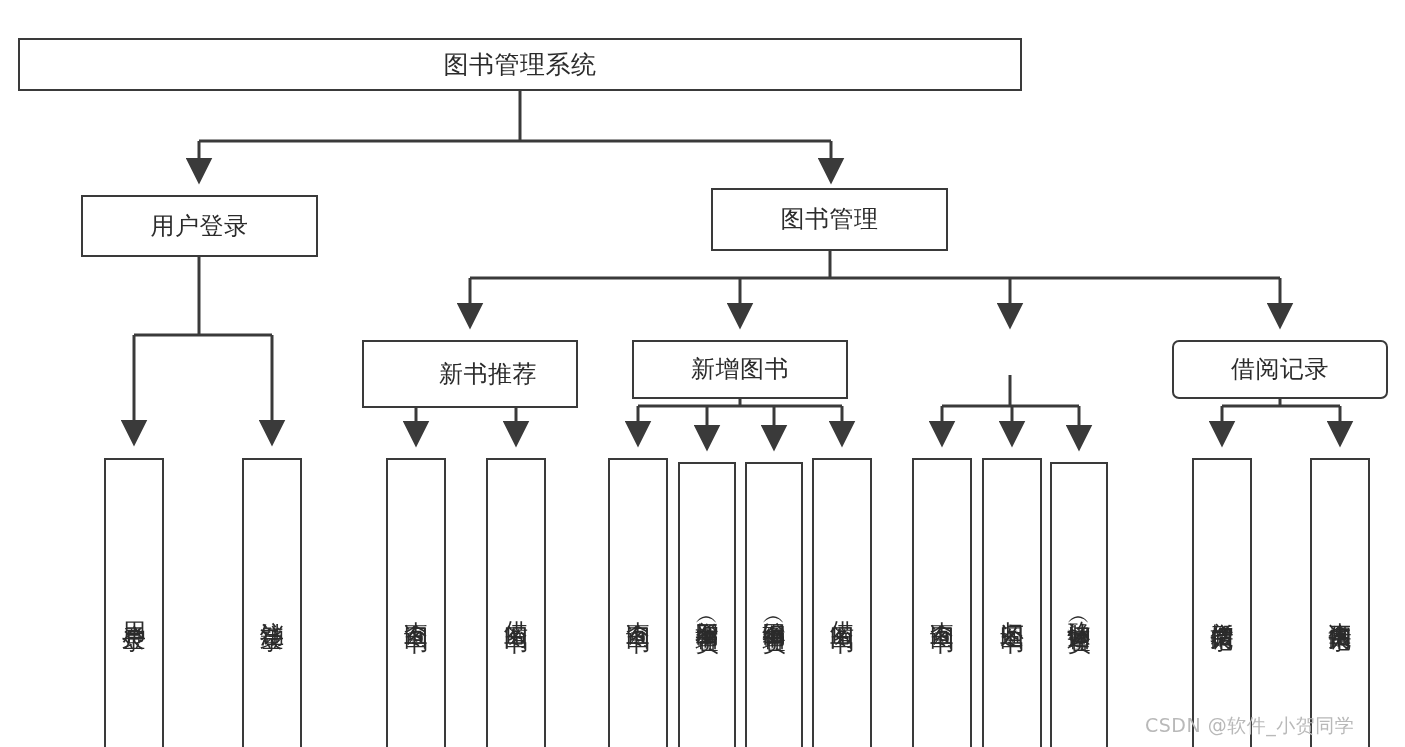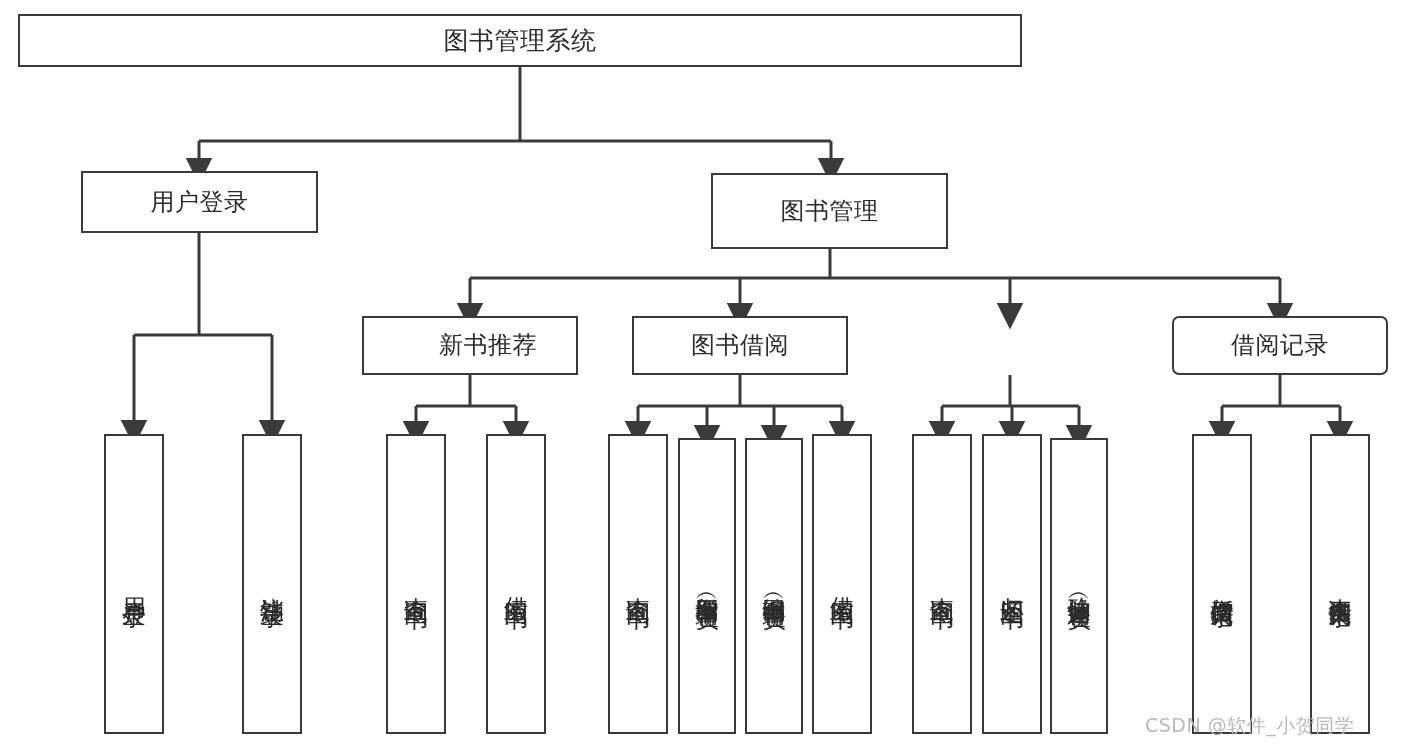--- a/index.html
+++ b/index.html
@@ -17,20 +17,21 @@
   
   .node{
     position:absolute;
     box-sizing:border-box;
     background:#ffffff;
     border:2.5px solid #3a3a3a;
     display:flex;
     align-items:center;
     justify-content:center;
     color:#2b2b2b;
+    margin-top:24px;
   }
   .node .label{
     display:block;
     text-align:center;
     line-height:1.18;
     white-space:pre;
   }
   
   .node.horiz .label{
     font-size:24px;
@@ -126,29 +127,29 @@
     </g>
   </svg>
 
   <div class="node horiz root" style="left:18px;top:14px;width:1004px;height:53px;">
     <span class="label">图书管理系统</span>
   </div>
 
   <div class="node horiz" style="left:81px;top:171px;width:237px;height:62px;">
     <span class="label">用户登录</span>
   </div>
-  <div class="node horiz" style="left:711px;top:173px;width:237px;height:76px;">
+  <div class="node horiz" style="left:711px;top:164px;width:237px;height:63px;">
     <span class="label">图书管理</span>
   </div>
 
-  <div class="node horiz" style="left:362px;top:316px;width:216px;height:59px;padding-left:36px;">
+  <div class="node horiz" style="left:362px;top:316px;width:216px;height:68px;padding-left:36px;">
     <span class="label">新书推荐</span>
   </div>
   <div class="node horiz" style="left:632px;top:316px;width:216px;height:59px;">
-    <span class="label">图书借阅</span>
+    <span class="label">新增图书</span>
   </div>
   <div class="node horiz" style="left:1172px;top:316px;width:216px;height:59px;border-radius:7px;">
     <span class="label">借阅记录</span>
   </div>
 
   <div class="node vert" style="left:104px;top:434px;width:60px;height:300px;">
     <span class="label">用户登录</span>
   </div>
   <div class="node vert" style="left:242px;top:434px;width:60px;height:300px;">
     <span class="label">注销登录</span>

